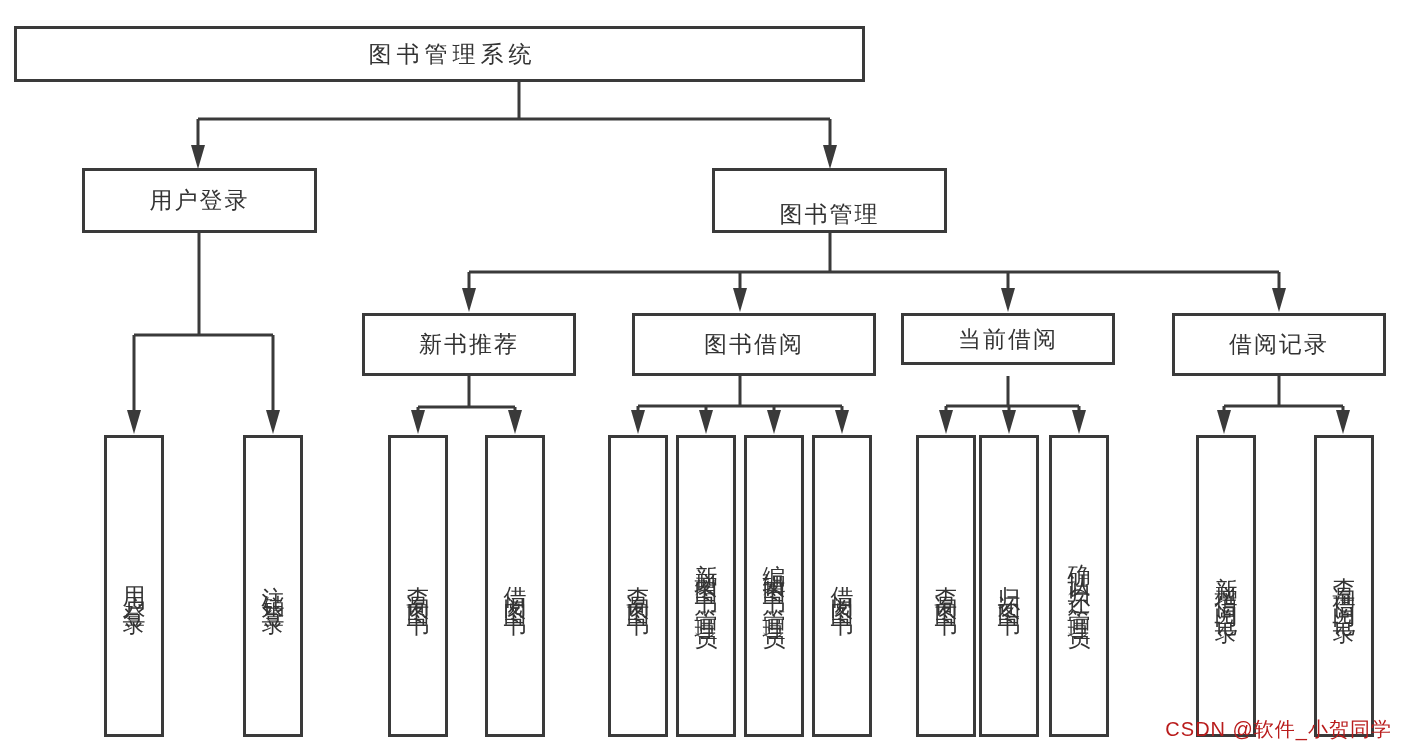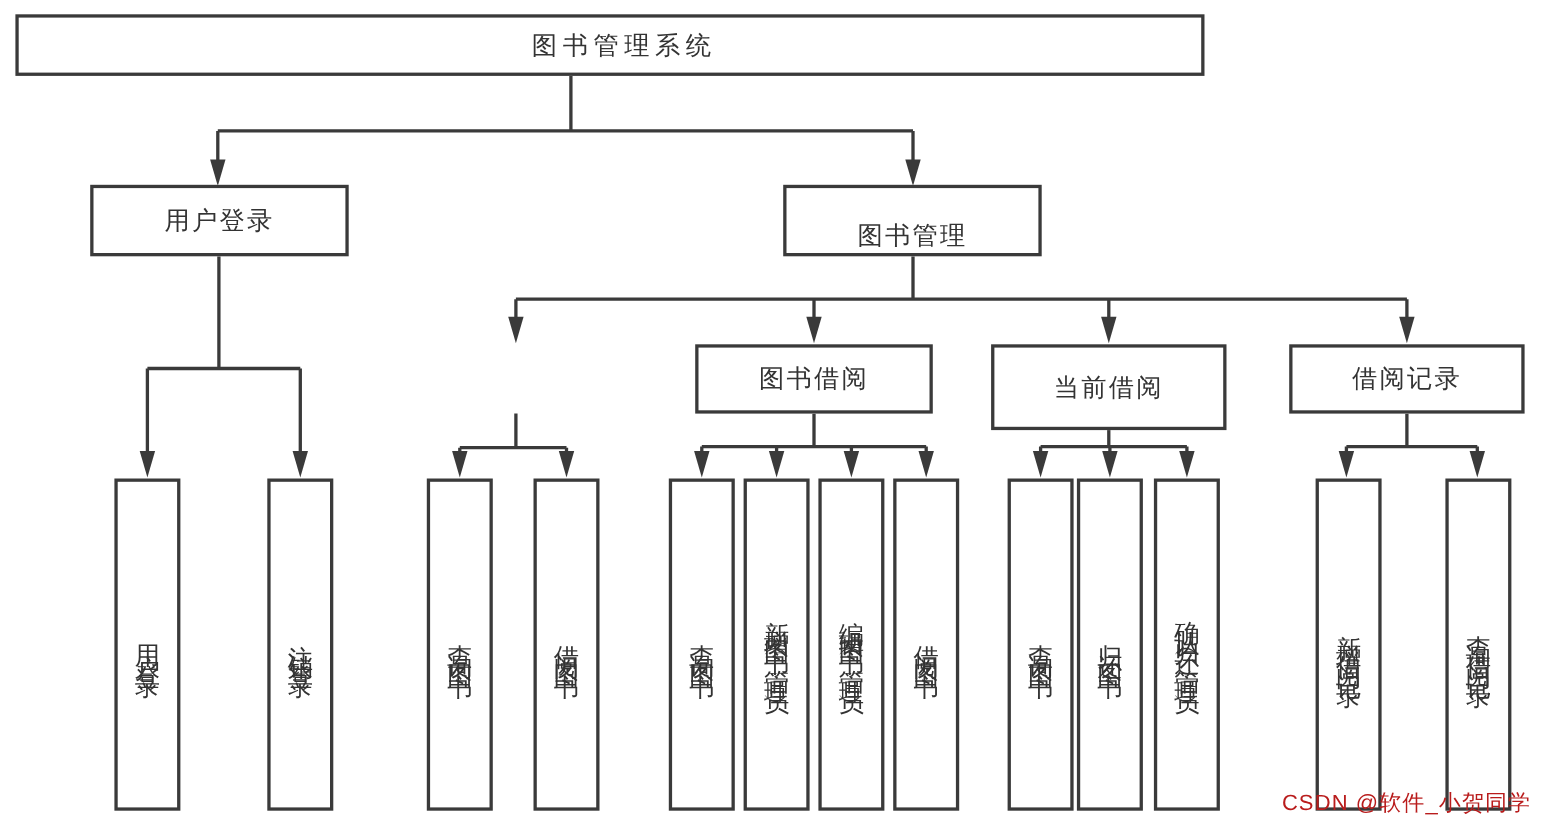--- a/index.html
+++ b/index.html
@@ -99,35 +99,38 @@
       <polygon points="767,410 781,410 774,434"></polygon>
       <polygon points="835,410 849,410 842,434"></polygon>
       <polygon points="939,410 953,410 946,434"></polygon>
       <polygon points="1002,410 1016,410 1009,434"></polygon>
       <polygon points="1072,410 1086,410 1079,434"></polygon>
       <polygon points="1217,410 1231,410 1224,434"></polygon>
       <polygon points="1336,410 1350,410 1343,434"></polygon>
     </g>
   </svg>
 
-  <div class="node" style="left:14px; top:13px; width:1081px; height:56px;">
+  <div class="node" style="left:14px; top:26px; width:851px; height:56px;">
     <span class="hlabel root-label">图书管理系统</span>
   </div>
 
   <div class="node" style="left:82px; top:168px; width:235px; height:65px;">
     <span class="hlabel">用户登录</span>
   </div>
   <div class="node" style="left:712px; top:168px; width:235px; height:65px;align-items:flex-end;">
     <span class="hlabel">图书管理</span>
   </div>
 
-  <div class="node" style="left:632px; top:313px; width:216px; height:63px;">
+  <div class="node" style="left:362px; top:313px; width:214px; height:63px;">
+    <span class="hlabel">新书推荐</span>
+  </div>
+  <div class="node" style="left:632px; top:313px; width:244px; height:63px;">
     <span class="hlabel">图书借阅</span>
   </div>
-  <div class="node" style="left:901px; top:313px; width:214px; height:78px;">
+  <div class="node" style="left:901px; top:313px; width:214px; height:52px;">
     <span class="hlabel">当前借阅</span>
   </div>
   <div class="node" style="left:1172px; top:313px; width:214px; height:63px;">
     <span class="hlabel">借阅记录</span>
   </div>
 
   <div class="node" style="left:104px; top:435px; width:60px; height:302px;">
     <span class="vlabel">用户登录</span>
   </div>
   <div class="node" style="left:243px; top:435px; width:60px; height:302px;">

